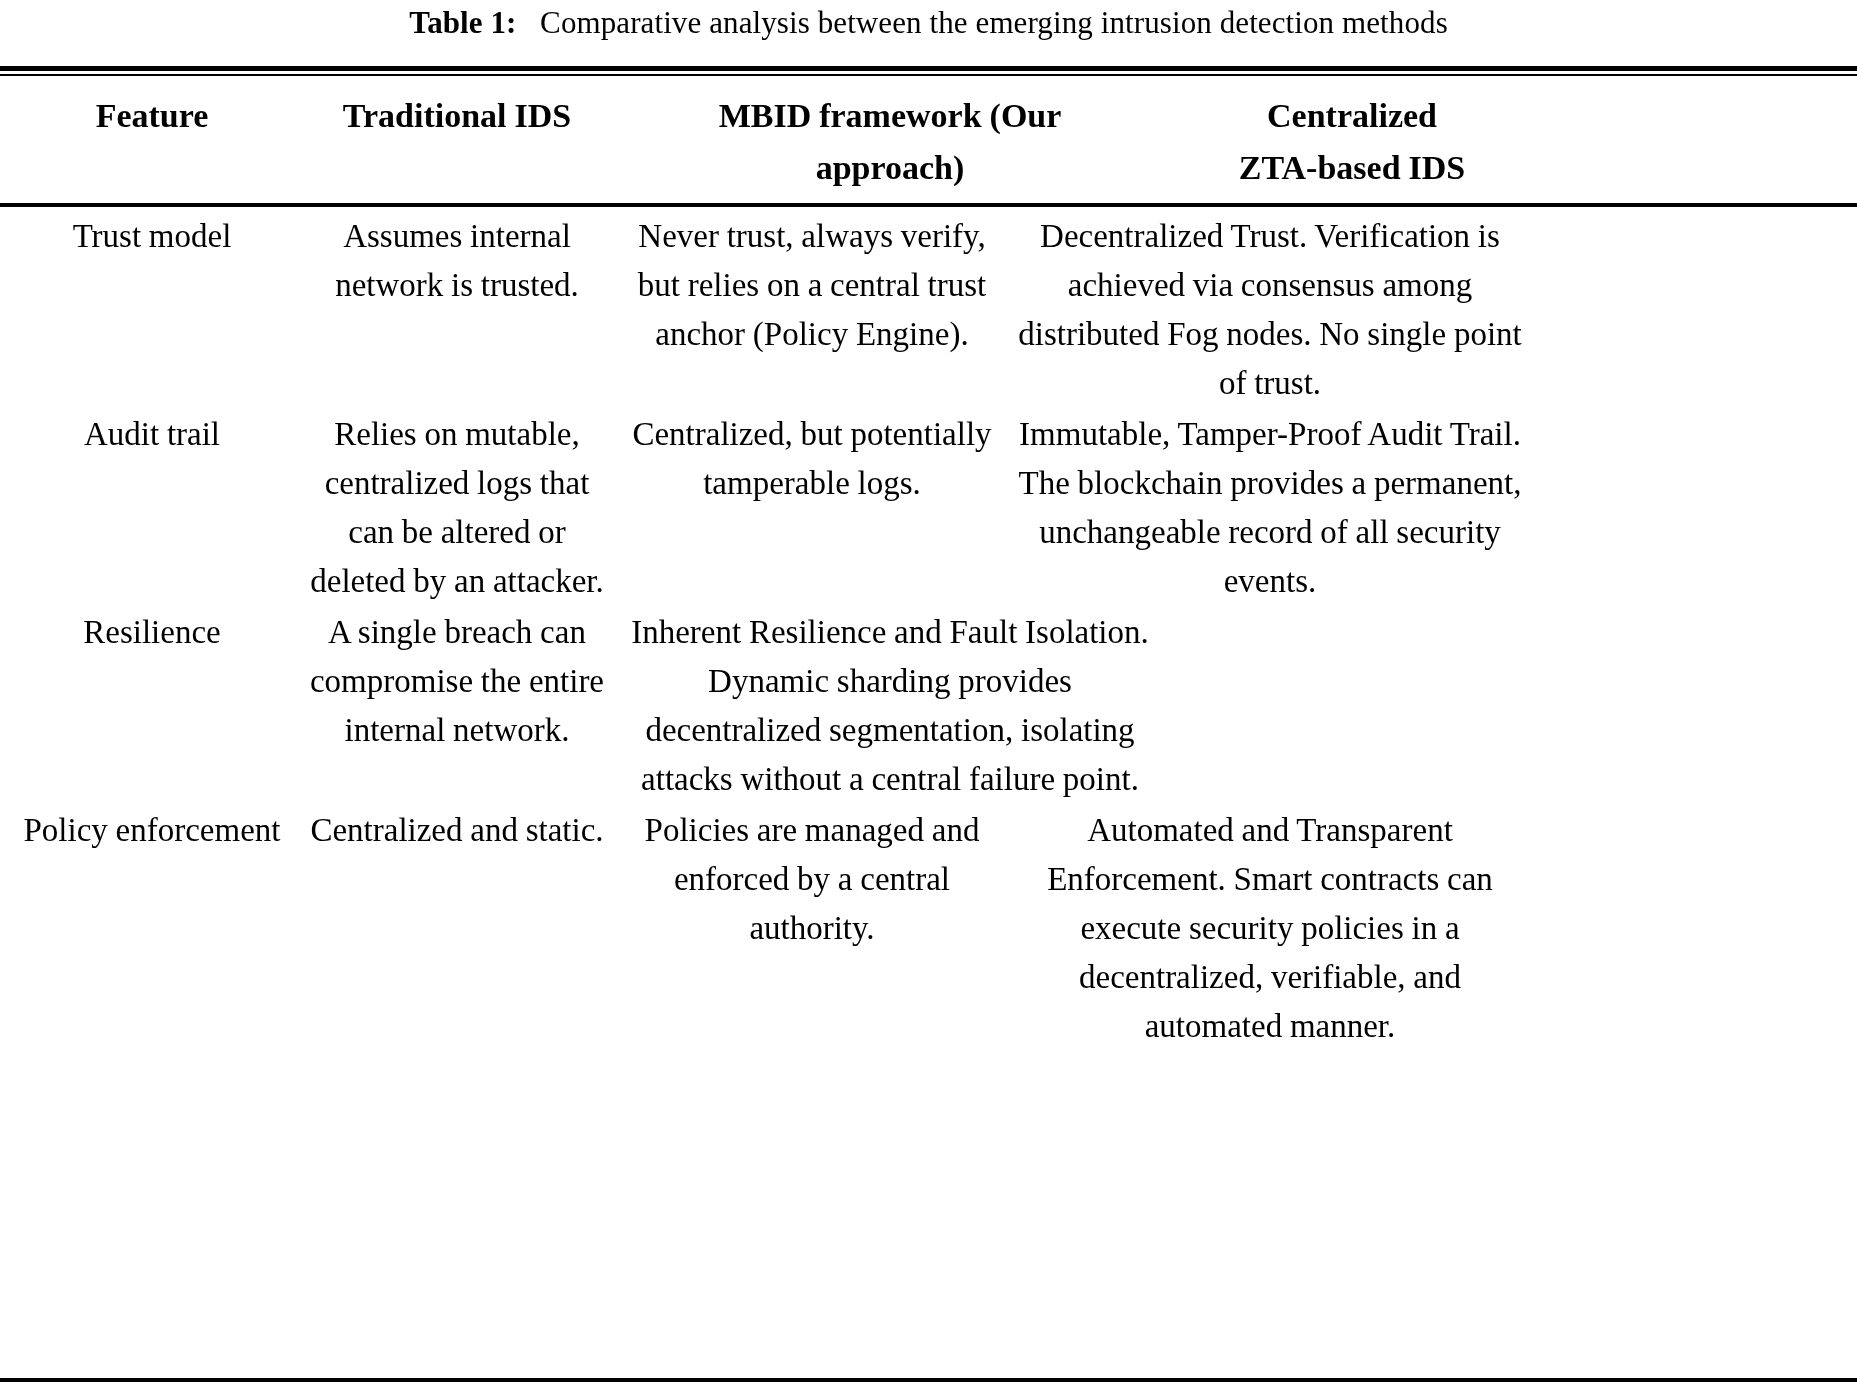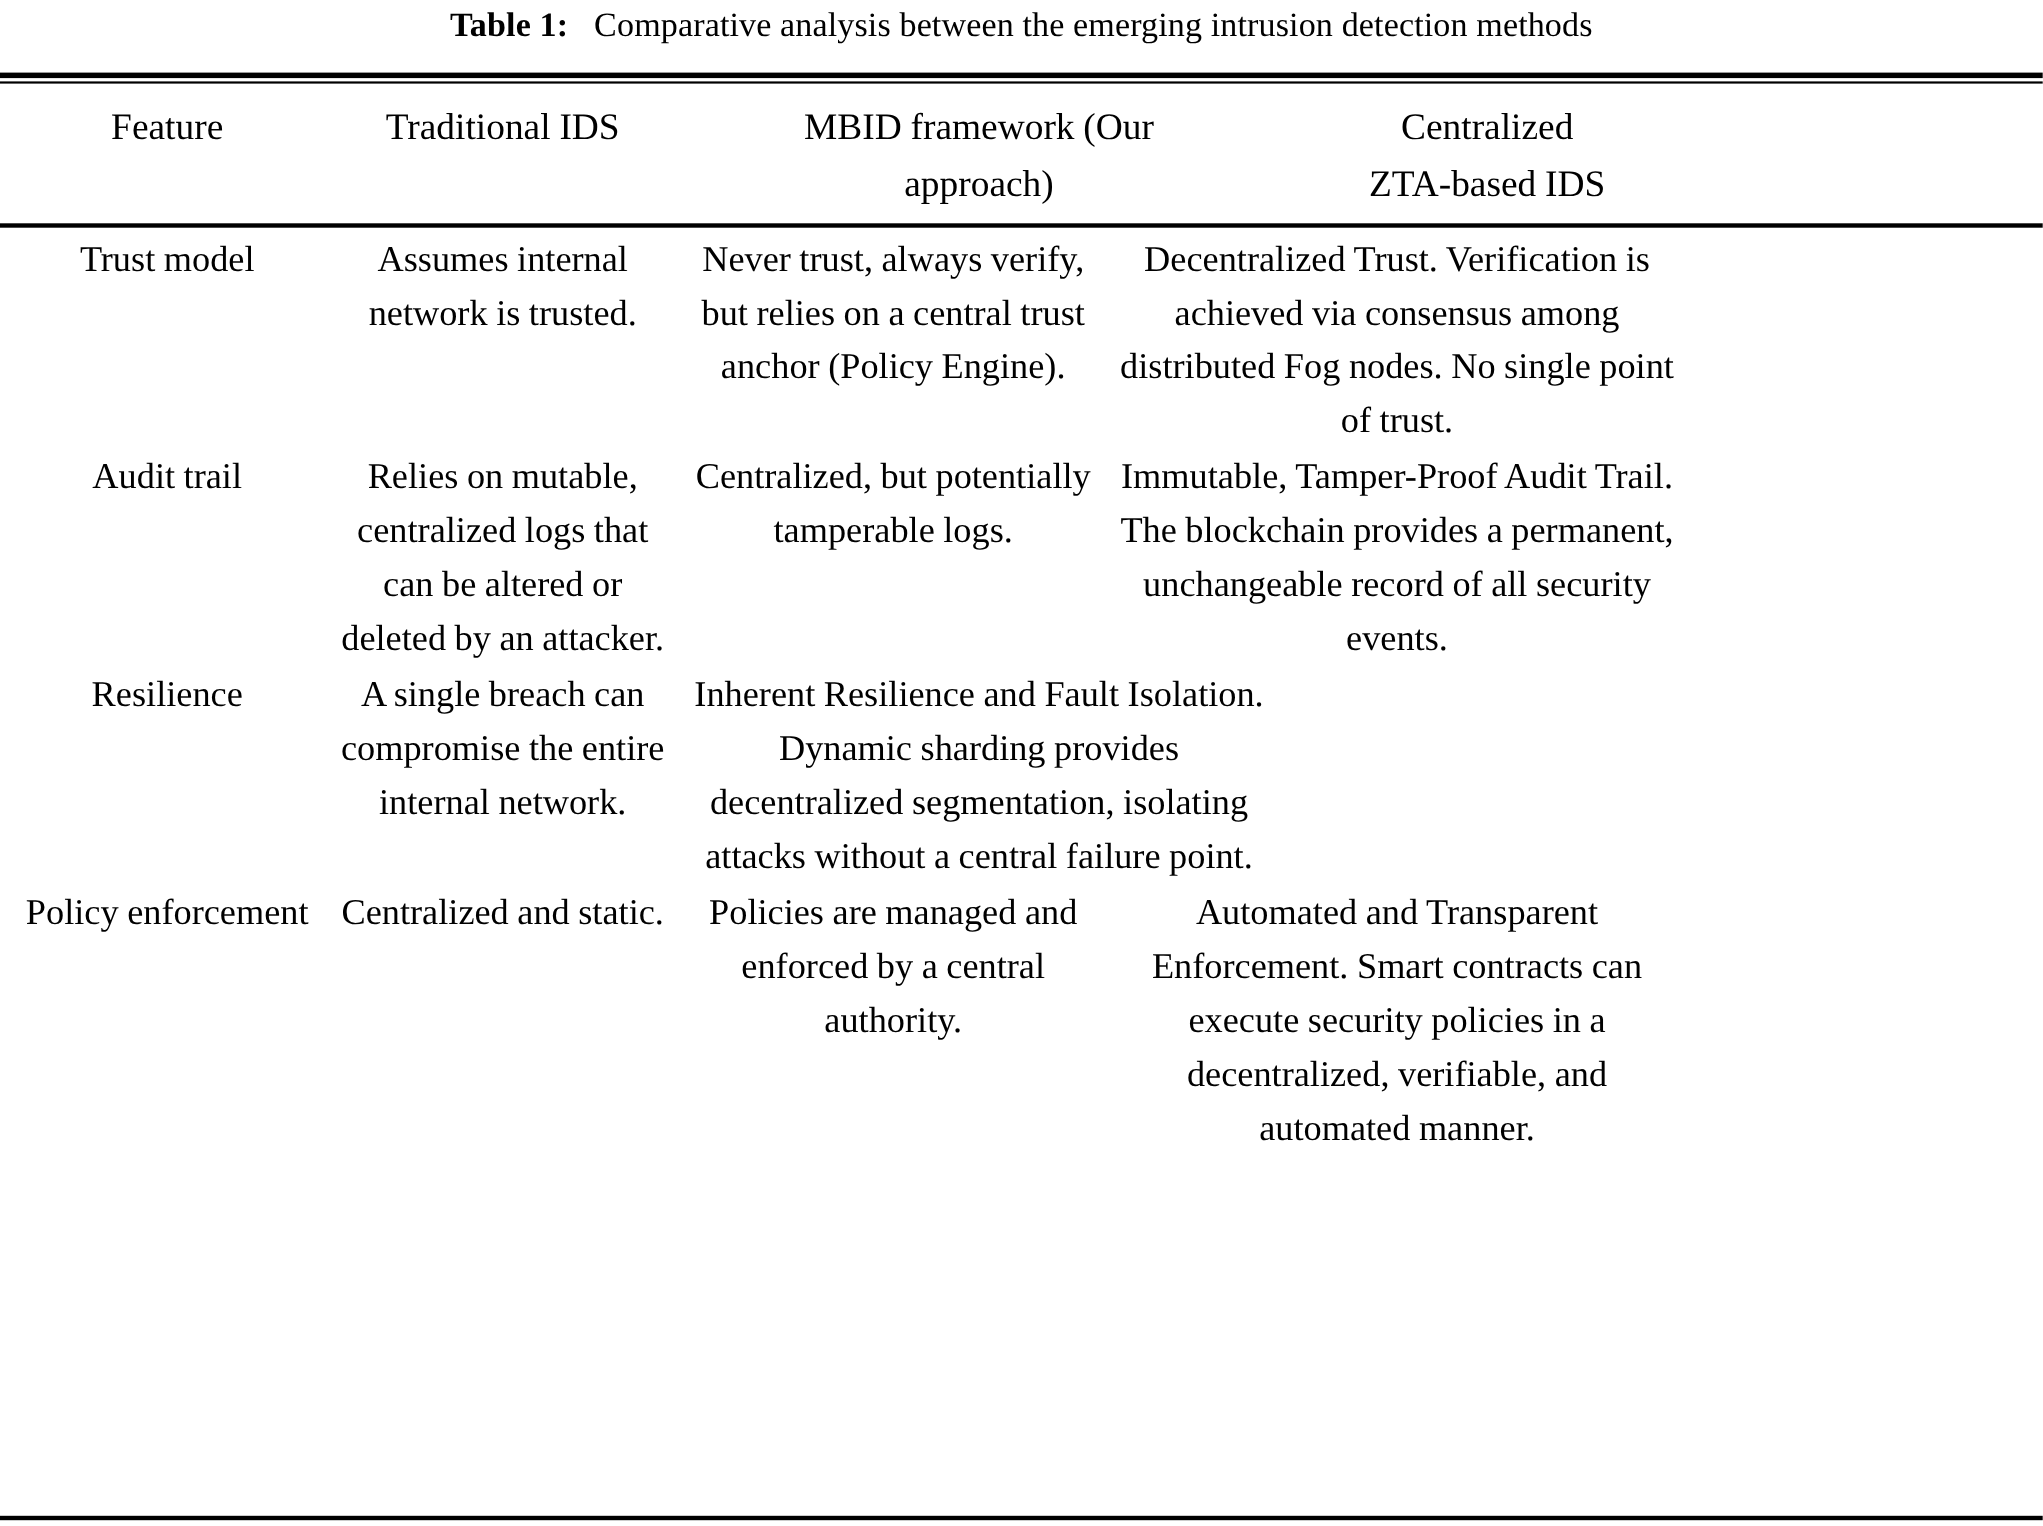--- a/index.html
+++ b/index.html
@@ -95,21 +95,21 @@
   .col-2 { width: 380px; }
   .col-3 { width: 540px; padding-right: 10px; }
   .col-pad { width: 315px; }
 
   
   .header-row {
     height: 125px;
     align-items: flex-start;
   }
   .header-row .tcell {
-    font-weight: normal;
+    font-weight: bold;
     font-size: 34px;
     line-height: 52px;
     padding-top: 12px;
   }
 
   
   .body-rows {
     position: absolute;
     left: 0;
     top: 210px;

